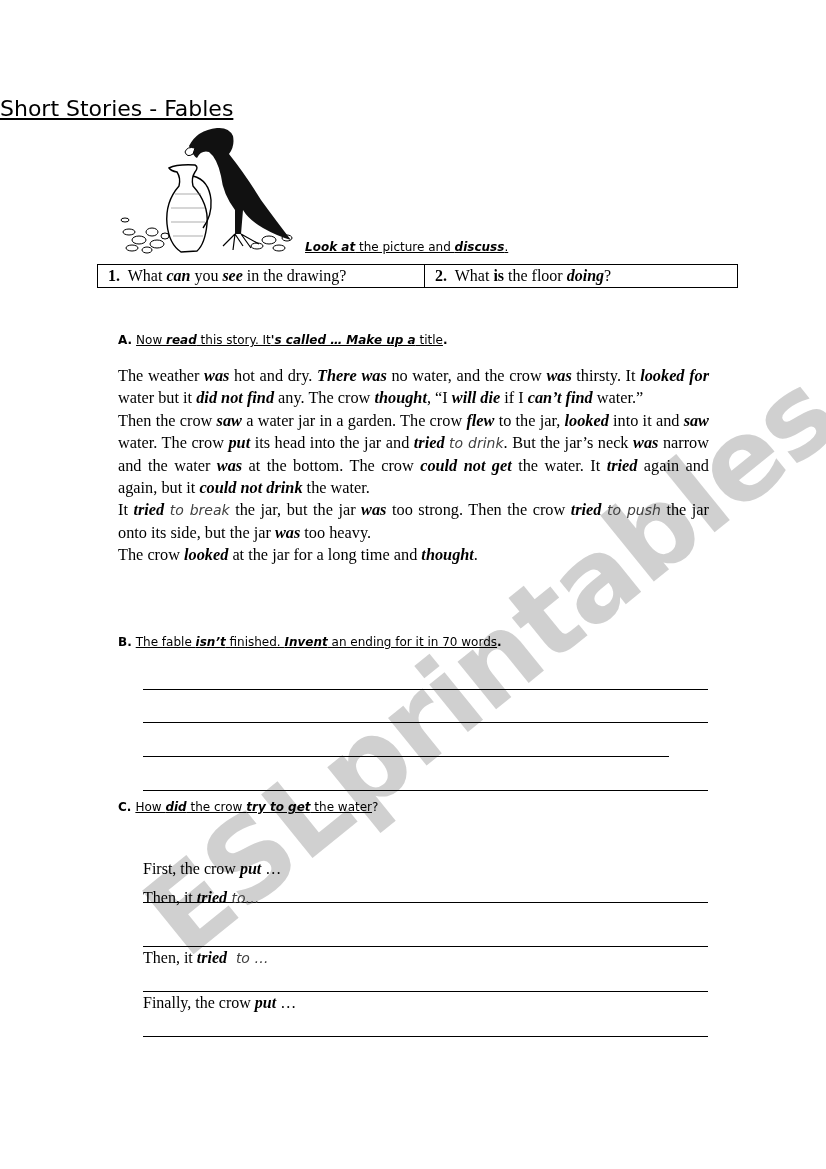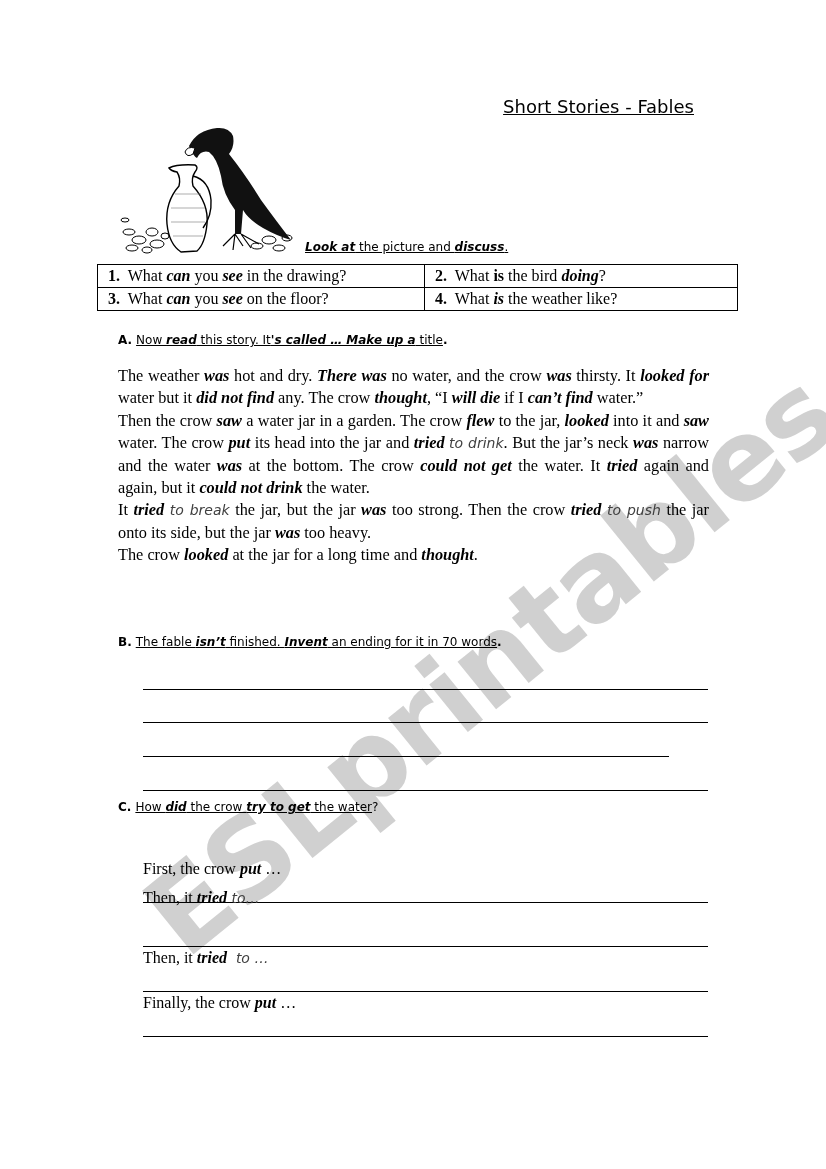--- a/index.html
+++ b/index.html
@@ -1,21 +1,21 @@
 <!DOCTYPE html>
 <html><head>
   <meta charset="utf-8">
   <style>
     html, body { margin: 0; padding: 0; background: #ffffff; }
     body { width: 826px; height: 1169px; position: relative; overflow: hidden; color: #000; }
     .sans { font-family: "DejaVu Sans", sans-serif; }
 
     .title {
-      position: absolute; left: 0; width: 694px; top: 96px; text-align: right;
-      font-size: 18px; text-decoration: underline; letter-spacing: 0px;
+      position: absolute; left: 0; width: 694px; top: 96px; text-align: left;
+      font-size: 22px; text-decoration: underline; letter-spacing: 0px;
     }
     .crow-img { position: absolute; left: 117px; top: 124px; width: 180px; height: 134px; }
 
     .look {
       position: absolute; left: 305px; top: 240px; font-size: 12px;
     }
     .u { text-decoration: underline; }
     .bi { font-weight: bold; font-style: italic; }
     .b { font-weight: bold; }
     .thin { font-family: "DejaVu Sans", sans-serif; font-style: italic; font-weight: 200; color: #404040; font-size: 14px; }
@@ -91,25 +91,21 @@
 </svg>
 
 <div class="look sans u">
   <span class="bi">Look at</span><span> the picture and </span><span class="bi">discuss</span><span style="text-decoration:none">.</span>
 </div>
 
 <table class="q">
   <tbody>
       <tr>
     <td class="c1"><span class="b">1.</span>&nbsp; <span>What </span><span class="bi">can</span><span> you </span><span class="bi">see</span><span> in the drawing?</span></td>
-    <td><span class="b">2.</span>&nbsp; <span>What </span><span class="b">is</span><span> the bird </span><span class="bi">doing</span><span>?</span></td>
-  </tr>
-  <tr>
-    <td class="c1"><span class="b">3.</span>&nbsp; <span>What </span><span class="bi">can</span><span> you </span><span class="bi">see</span><span> on the floor?</span></td>
-    <td><span class="b">4.</span>&nbsp; <span>What </span><span class="bi">is</span><span> the weather like?</span></td>
+    <td><span class="b">2.</span>&nbsp; <span>What </span><span class="b">is</span><span> the floor </span><span class="bi">doing</span><span>?</span></td>
   </tr>
 </tbody>
   </table>
 
 <div class="heading sans" style="top:333px">
   <span class="letter">A.</span><span class="u"><span>Now </span><span class="bi">read</span><span> this story. It</span><span class="bi">'s called … Make up a</span><span> title</span></span><span class="b">.</span>
 </div>
 
 <div class="story">
   <p><span>The weather </span><span class="bi">was</span><span> hot and dry. </span><span class="bi">There was</span><span> no water, and the crow </span><span class="bi">was</span><span> thirsty. It </span><span class="bi">looked for</span><span> water but it </span><span class="bi">did not find</span><span> any. The crow </span><span class="bi">thought</span><span>, “I </span><span class="bi">will die</span><span> if I </span><span class="bi">can’t find</span><span> water.”</span></p>

